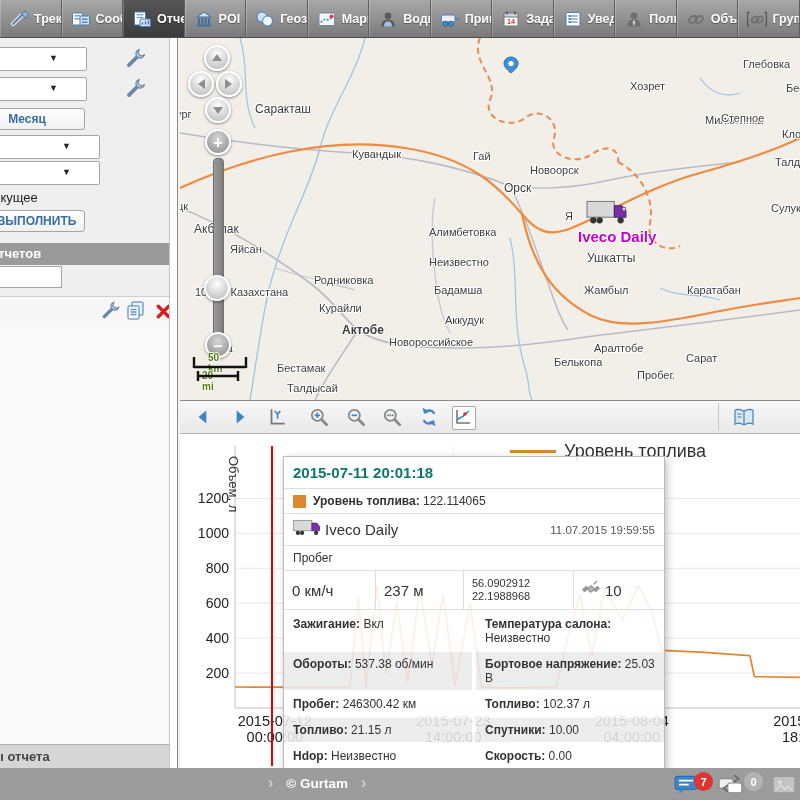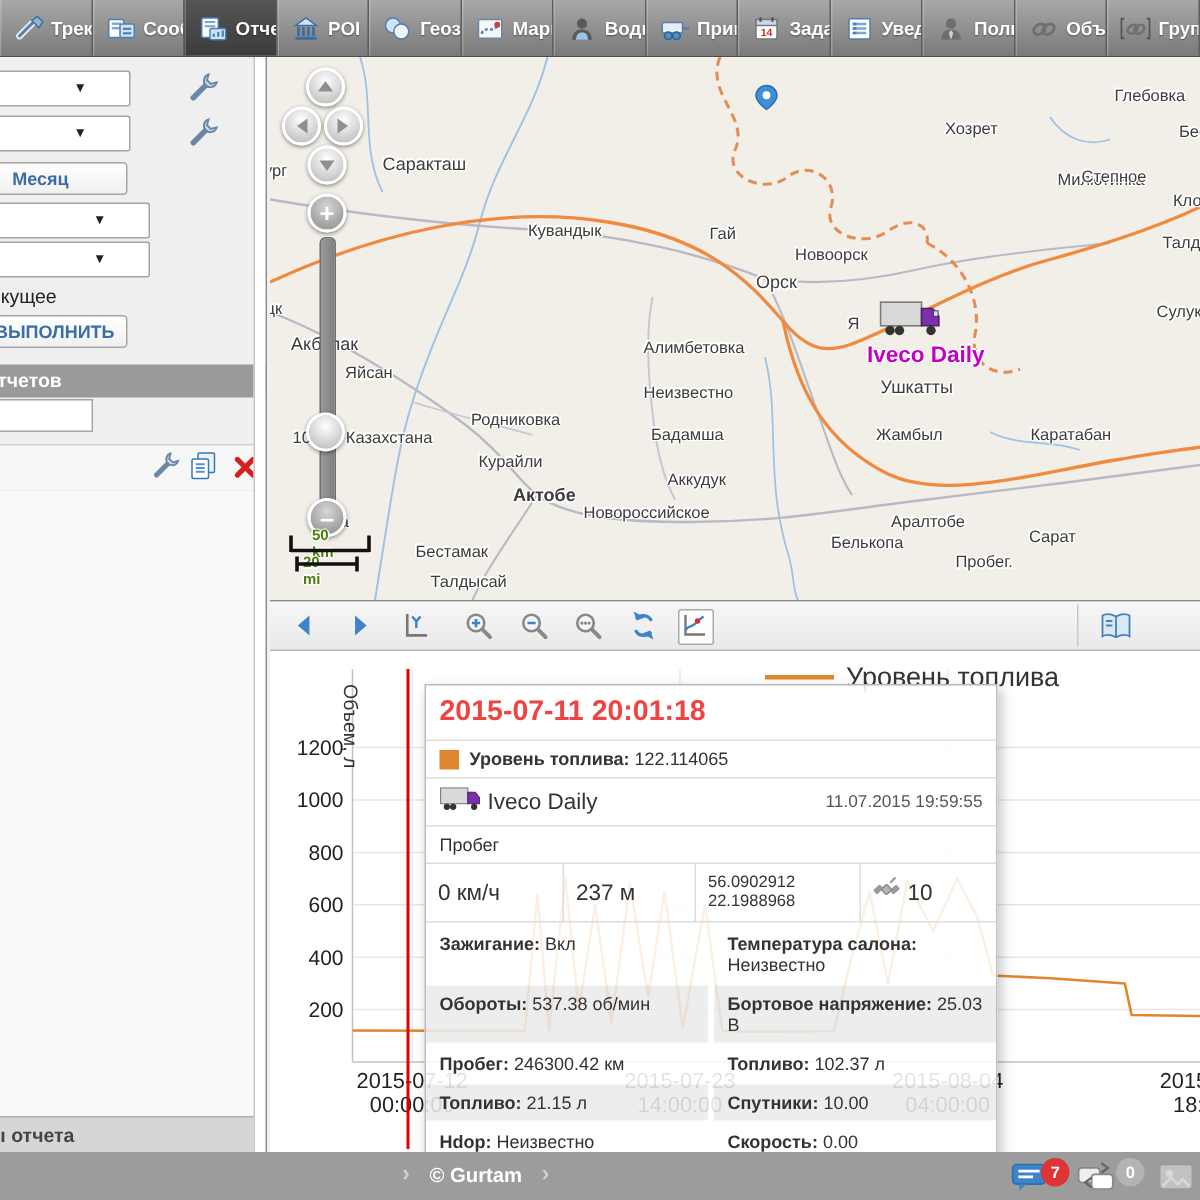--- a/index.html
+++ b/index.html
@@ -59,21 +59,21 @@
   #legend{position:absolute;z-index:2;display:flex;align-items:center;gap:8px;}
   #legend .lswatch{width:46px;height:3px;}
   #legend .ltext{font-size:18px;color:#333;}
   #ylabel{position:absolute;writing-mode:vertical-rl;font-size:13px;color:#333;z-index:2;}
   .ytick{position:absolute;width:42px;text-align:right;font-size:14px;color:#222;z-index:2;}
   .xtick{position:absolute;width:120px;text-align:center;font-size:14.5px;color:#222;line-height:16px;z-index:2;}
   #marker-line{position:absolute;width:2px;background:#e00000;z-index:3;}
   
   #tt{position:absolute;left:103px;top:55px;width:382px;background:rgba(255,255,255,.88);border:1px solid #bbb;
       box-shadow:2px 3px 8px rgba(0,0,0,.25);z-index:6;font-size:12px;color:#333;box-sizing:border-box;}
-  #tt .tt-head{padding:7px 9px;font-size:19px;font-weight:bold;color:#ef4444;border-bottom:1px solid #ddd;}
+  #tt .tt-head{padding:7px 9px;font-size:15px;font-weight:bold;color:#0f766e;border-bottom:1px solid #ddd;}
   #tt .tt-series{display:flex;align-items:center;gap:7px;padding:5px 9px;border-bottom:1px solid #ddd;}
   #tt .swatch{width:13px;height:13px;}
   #tt .tt-unit{display:flex;align-items:center;gap:4px;padding:4px 9px;border-bottom:1px solid #ddd;}
   #tt .tt-unit .uname{font-size:15px;color:#333;flex:1 1 auto;}
   #tt .tt-unit .utime{font-size:11.5px;color:#555;}
   #tt .tt-loc{padding:5px 9px;border-bottom:1px solid #ddd;}
   #tt .tt-meas{display:flex;border-bottom:1px solid #ddd;}
   #tt .mcell{padding:6px 8px;border-right:1px solid #ddd;display:flex;align-items:center;gap:5px;box-sizing:border-box;}
   #tt .mcell.big{font-size:15px;}
   #tt .mcell:last-child{border-right:none;}

